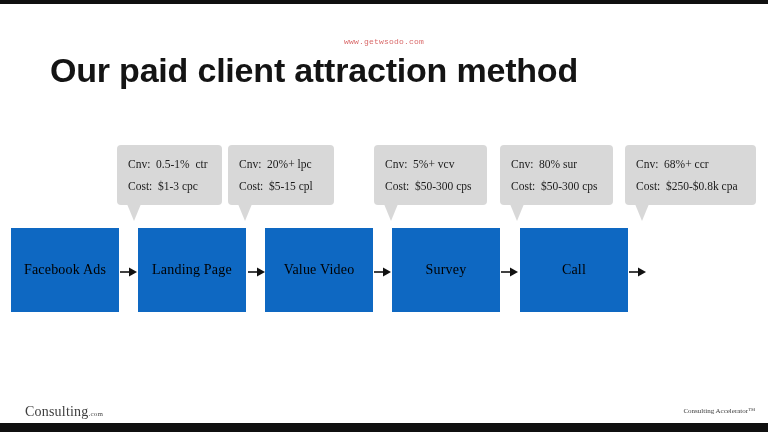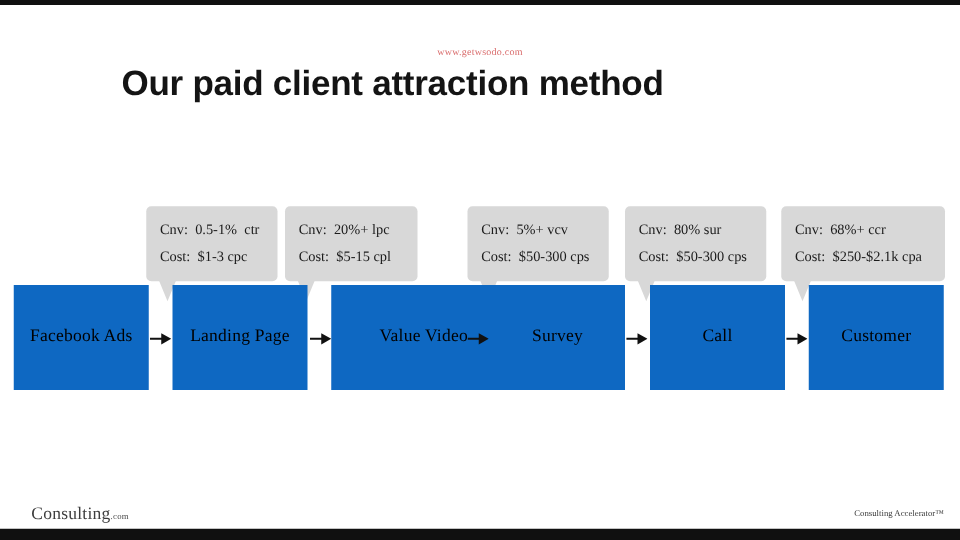--- a/index.html
+++ b/index.html
@@ -7,32 +7,32 @@
     position:relative; width:768px; height:432px;
     background:#ffffff; overflow:hidden;
     font-family:"Liberation Serif", serif;
   }
   .bar { position:absolute; left:0; width:768px; background:#101010; }
   .bar.top { top:0; height:4px; }
   .bar.bottom { top:423px; height:9px; }
 
   .watermark {
     position:absolute; top:37px; left:0; width:768px;
-    text-align:center; font-family:Liberation Serif, serif;
+    text-align:center; font-family:Liberation Mono, monospace;
     font-size:8px; color:#d96a6a; letter-spacing:0.2px;
   }
   .title {
     position:absolute; top:51px; left:0; width:628px; margin:0;
     text-align:center; font-family:"Liberation Sans", sans-serif;
-    font-weight:bold; font-size:28px; color:#141414; letter-spacing:-0.2px;
+    font-weight:bold; font-size:34px; color:#141414; letter-spacing:-0.2px;
   }
 
   .callout {
     position:absolute; top:145px; height:60px; box-sizing:border-box;
-    background:#d8d8d8; border-radius:4px; padding:8px 0 0 11px;margin-top:20px;
+    background:#d8d8d8; border-radius:4px; padding:8px 0 0 11px;
   }
   .callout .line {
     font-size:11.5px; color:#1b1b1b; line-height:22px; white-space:pre;
   }
   .callout .tail {
     position:absolute; left:10px; bottom:-16px; width:0; height:0;
     border-left:7px solid transparent; border-right:7px solid transparent;
     border-top:17px solid #d8d8d8;
   }
   .callout.c1 { left:117px; width:105px; }
@@ -41,21 +41,21 @@
   .callout.c4 { left:500px; width:113px; }
   .callout.c5 { left:625px; width:131px; }
 
   .step {
     position:absolute; top:228px; width:108px; height:84px;
     background:#0e68c2; color:#000000;
     display:flex; align-items:center; justify-content:center;
     font-size:14px; letter-spacing:0.2px;
   }
   .step.s1 { left:11px; }  .step.s2 { left:138px; }
-  .step.s3 { left:265px;padding-left:20px; } .step.s4 { left:392px; }
+  .step.s3 { left:265px; } .step.s4 { left:392px; }
   .step.s5 { left:520px; } .step.s6 { left:647px; }
 
   .arrow { position:absolute; top:264px; width:17px; height:12px; }
   .arrow.a1 { left:120px; } .arrow.a2 { left:248px; }
   .arrow.a3 { left:374px; } .arrow.a4 { left:501px; }
   .arrow.a5 { left:629px; }
 
   .footer-left {
     position:absolute; left:25px; top:404px;
     font-size:14px; color:#3d3d3d; letter-spacing:0.2px;
@@ -92,41 +92,38 @@
     <div class="line">Cost:  $50-300 cps</div>
     <div class="tail"></div>
   </div>
   <div class="callout c4">
     <div class="line">Cnv:  80% sur</div>
     <div class="line">Cost:  $50-300 cps</div>
     <div class="tail"></div>
   </div>
   <div class="callout c5">
     <div class="line">Cnv:  68%+ ccr</div>
-    <div class="line">Cost:  $250-$2.1k cpa</div>
+    <div class="line">Cost:  $250-$0.8k cpa</div>
     <div class="tail"></div>
   </div>
 
   <div class="step s1">
     <span>Facebook Ads</span>
   </div>
   <div class="step s2">
     <span>Landing Page</span>
   </div>
   <div class="step s3">
     <span>Value Video</span>
   </div>
   <div class="step s5">
     <span>Call</span>
   </div>
   <div class="step s4">
     <span>Survey</span>
-  </div>
-  <div class="step s6">
-    <span>Customer</span>
   </div>
 
   <div class="arrow a1">
     <svg width="17" height="12" viewBox="0 0 17 12">
         <line x1="0" y1="6" x2="10" y2="6" stroke="#111" stroke-width="1.6"></line>
         <polygon points="9,1.5 17,6 9,10.5" fill="#111"></polygon>
       </svg>
   </div>
   <div class="arrow a2">
     <svg width="17" height="12" viewBox="0 0 17 12">

